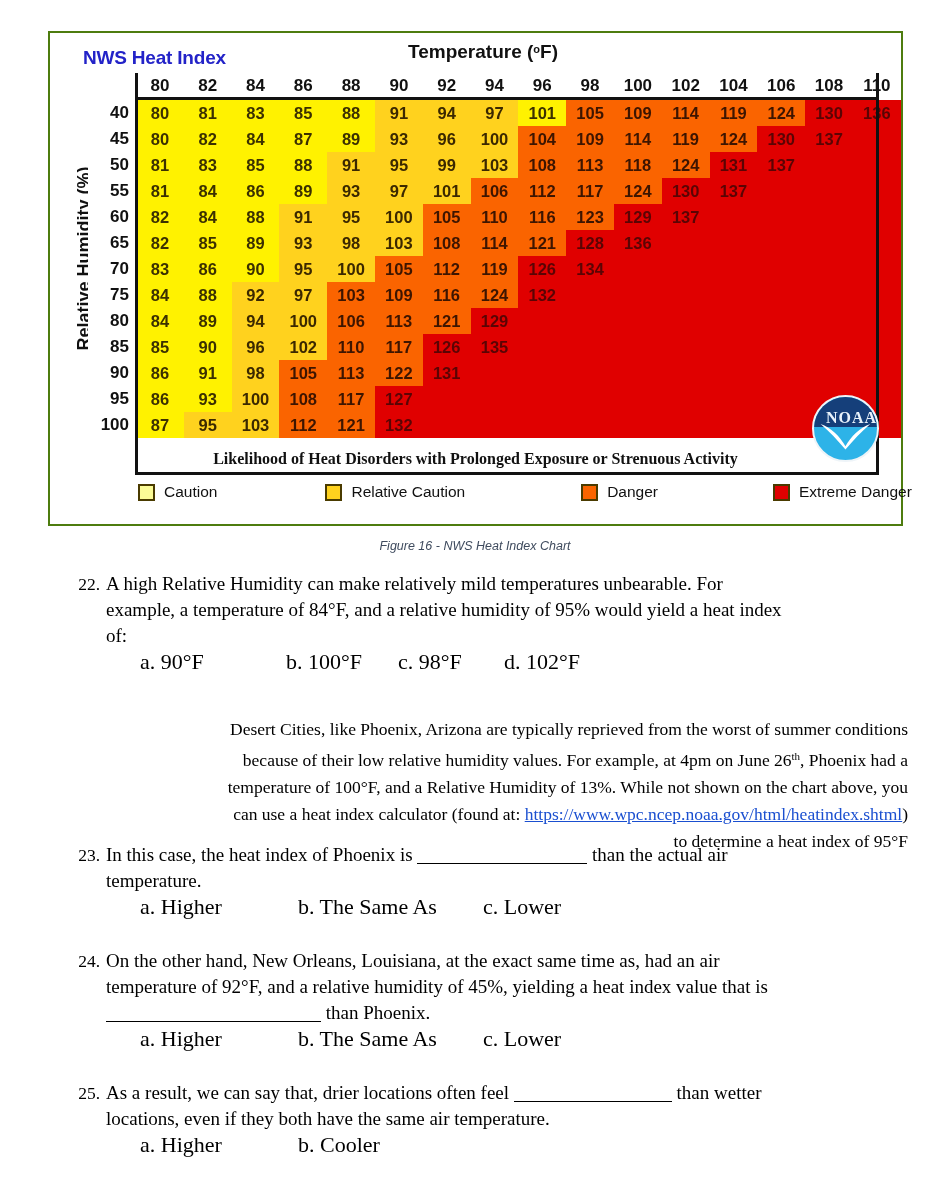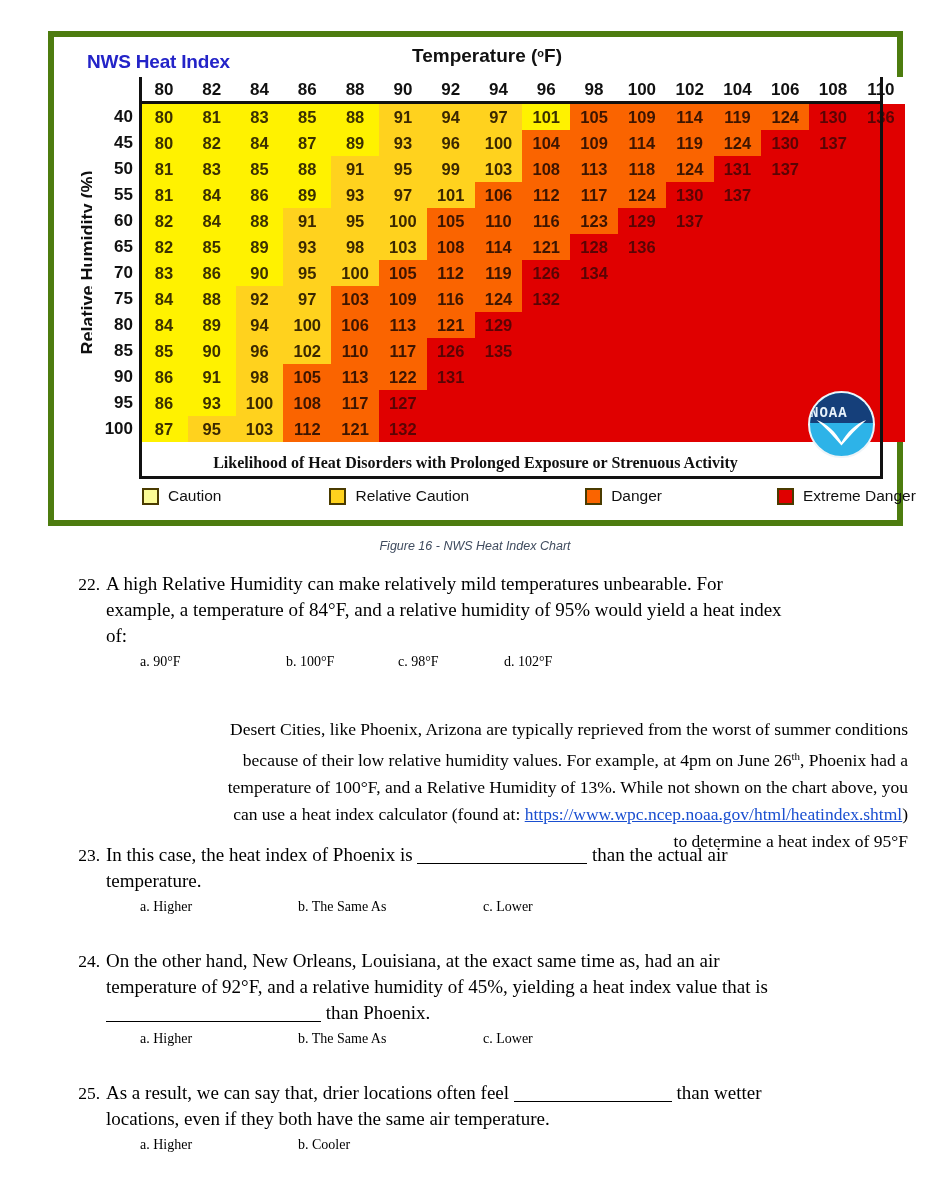--- a/index.html
+++ b/index.html
@@ -11,21 +11,21 @@
     color: #000;
     position: relative;
     overflow: hidden;
   }
 
   
   .figure-box {
     position: absolute;
     left: 48px; top: 31px;
     width: 855px; height: 495px;
-    border: 6px solid #4d7c0f;
+    border: 2px solid #4d7c0f;
     background: #ffffff;
   }
 
   .chart-inner {
     position: absolute;
     left: 0; top: 0; right: 0; bottom: 0;
   }
 
   .nws-title {
     position: absolute;
@@ -143,24 +143,24 @@
   .noaa-logo .top {
     position: absolute;
     left: 0; top: 0; width: 100%; height: 47%;
     background: #153f7a;
     border-radius: 100% 100% 0 0 / 100% 100% 0 0;
   }
   .noaa-logo .noaa-text {
     position: absolute;
     left: 0; top: 19%;
     width: 100%;
-    text-align: left;
-    font-family: Liberation Mono, monospace;
+    text-align: right;
+    font-family: Liberation Serif, serif;
     font-weight: bold;
-    font-size: 14px;
+    font-size: 16px;
     letter-spacing: 1px;
     color: #e8f2fb;
   }
   .noaa-logo .bird {
     position: absolute;
     left: 8%; top: 42%;
     width: 84%; height: 42%;
   }
 
   
@@ -226,21 +226,21 @@
     padding-right: 6px;
     font-size: 17.5px;
     line-height: 26px;
   }
   .q-text {
     font-size: 19px;
     line-height: 26px;
   }
   .q-opts {
     display: flex;
-    font-size: 14px;
+    font-size: 22px;
     line-height: 26px;
   }
   .para {
     position: absolute;
     font-size: 17.5px;
     line-height: 27px;
     text-align: right;
   }
   .blank-u {
     display: inline-block;

